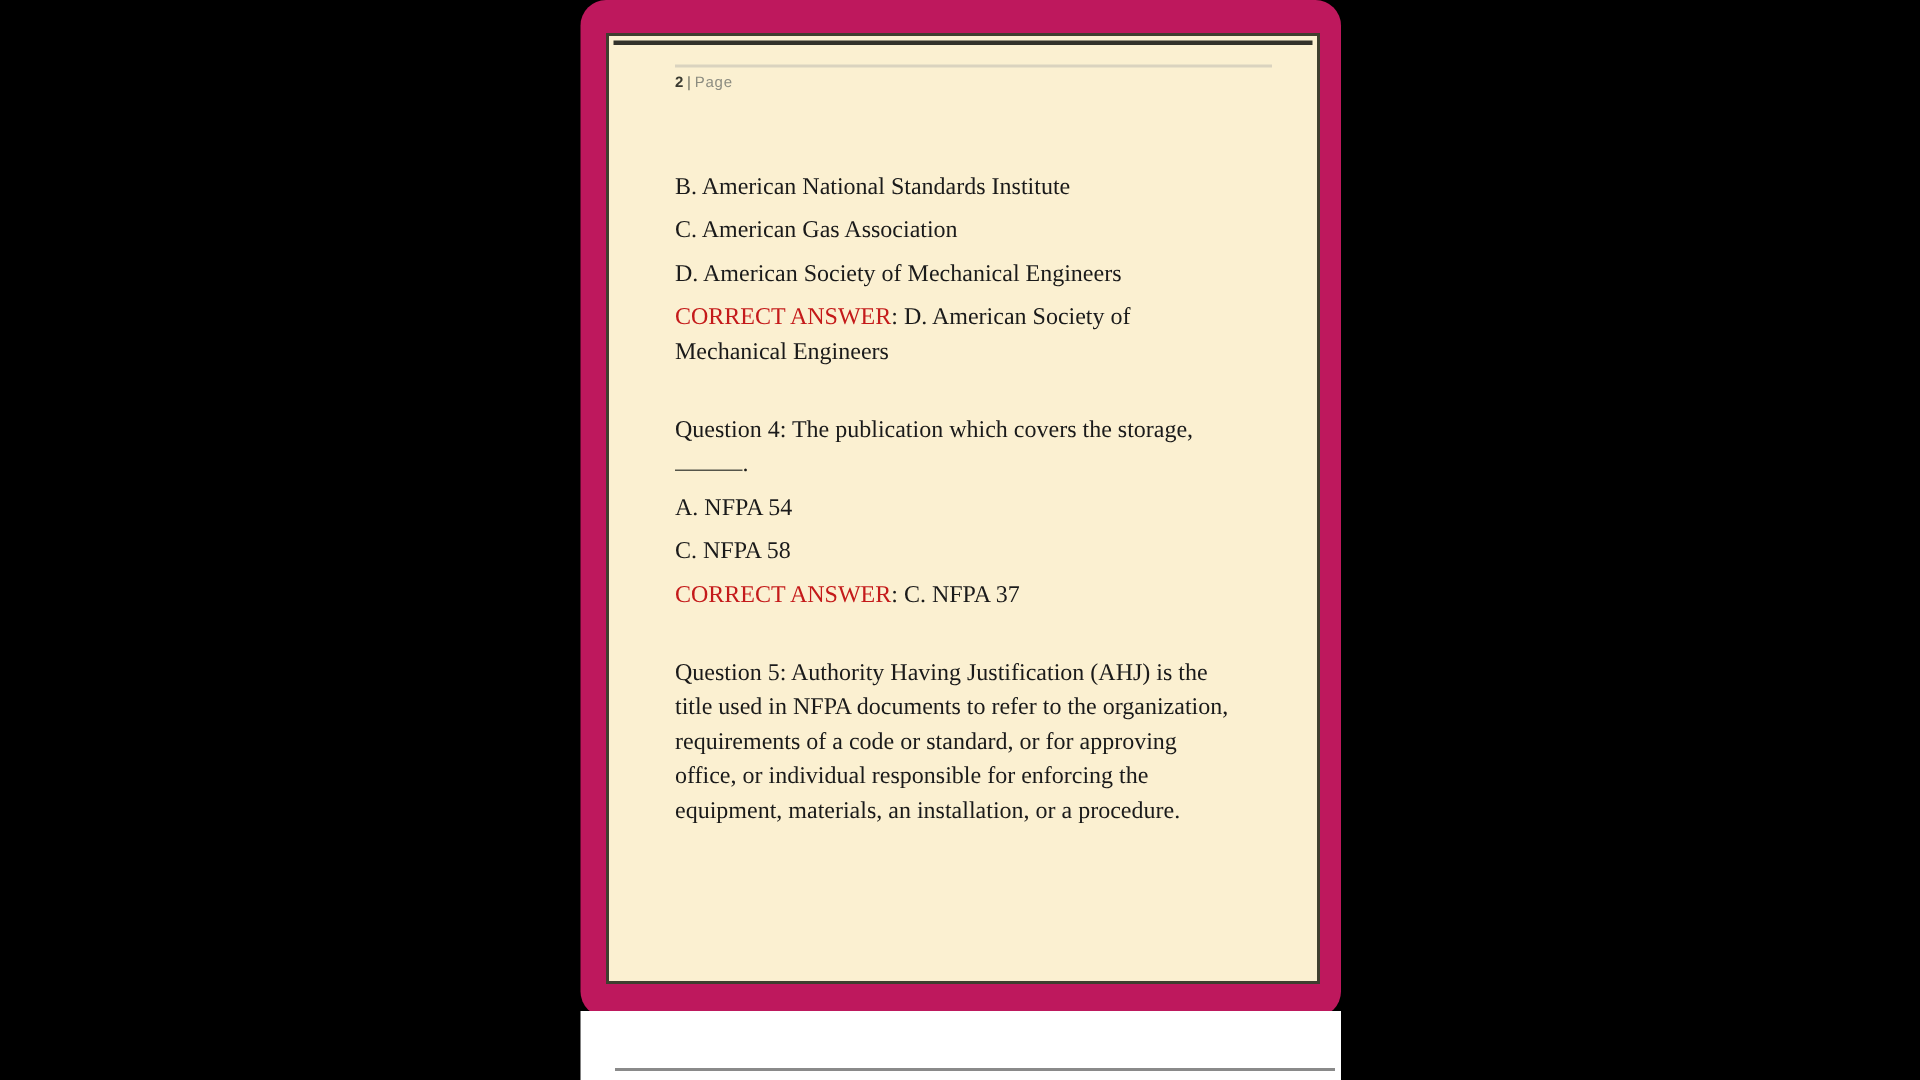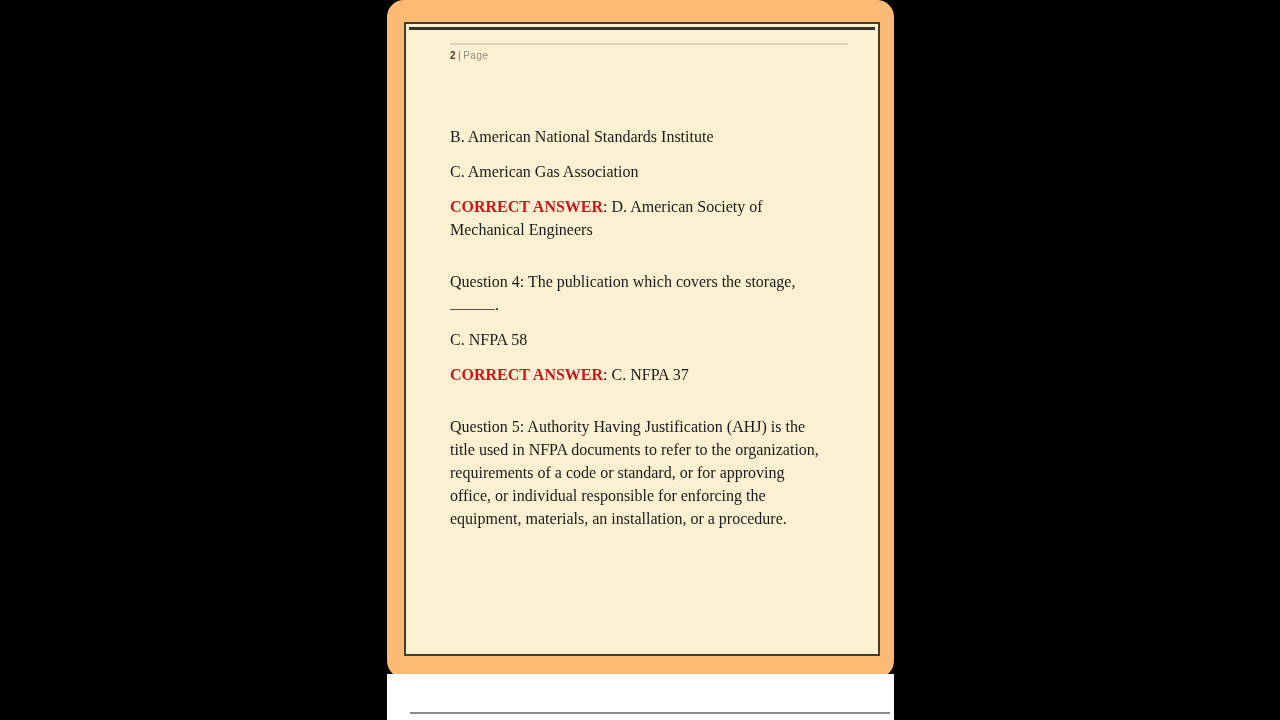--- a/index.html
+++ b/index.html
@@ -15,21 +15,21 @@
     overflow: hidden;
     font-family: "Liberation Serif", serif;
   }
   
   .doc-column {
     position: absolute;
     left: 387px;
     top: 0;
     width: 507px;
     height: 678px;
-    background: #fdba74;
+    background: #be185d;
     border-radius: 17px;
   }
   
   .page-gap {
     position: absolute;
     left: 387px;
     top: 674px;
     width: 507px;
     height: 46px;
     background: #FFFFFF;
@@ -71,31 +71,31 @@
   .pg-div   { color: #6B6B5D; padding: 0 2px; }
   .pg-label { color: #8C8C80; }
 
   .body-text {
     padding-top: 51px;
     margin: 0 30px 0 44px;
     color: #1A1A1A;
     font-size: 16px;
   }
   .para {
-    margin: 12px 0 6px 0;
+    margin: 0 0 6px 0;
   }
   .para .line {
     line-height: 23px;
   }
   .question {
     margin-top: 29px;
   }
   .ans-label {
     color: #C41A1A;
-    font-weight: bold;
+    font-weight: normal;
   }
   .blank {
     display: inline-block;
     width: 45px;
     border-bottom: 1.5px solid #55554a;
     height: 14px;
     vertical-align: baseline;
   }
 </style>
 </head>
@@ -112,31 +112,37 @@
       </div>
 
       <div class="body-text">
 
         <div class="para">
           <div class="line">B. American National Standards Institute</div>
         </div>
         <div class="para">
           <div class="line">C. American Gas Association</div>
         </div>
+        <div class="para">
+          <div class="line">D. American Society of Mechanical Engineers</div>
+        </div>
 
         <div class="para">
           <div class="line"><span class="ans-label">CORRECT ANSWER</span><span>: D. American Society of</span></div>
           <div class="line">Mechanical Engineers</div>
         </div>
 
         <div class="para question">
           <div class="line">Question 4: The publication which covers the storage,</div>
           <div class="line"><span class="blank"></span><span>.</span></div>
         </div>
 
+        <div class="para">
+          <div class="line">A. NFPA 54</div>
+        </div>
         <div class="para">
           <div class="line">C. NFPA 58</div>
         </div>
 
         <div class="para">
           <div class="line"><span class="ans-label">CORRECT ANSWER</span><span>: C. NFPA 37</span></div>
         </div>
 
         <div class="para question">
           <div class="line">Question 5: Authority Having Justification (AHJ) is the</div>

